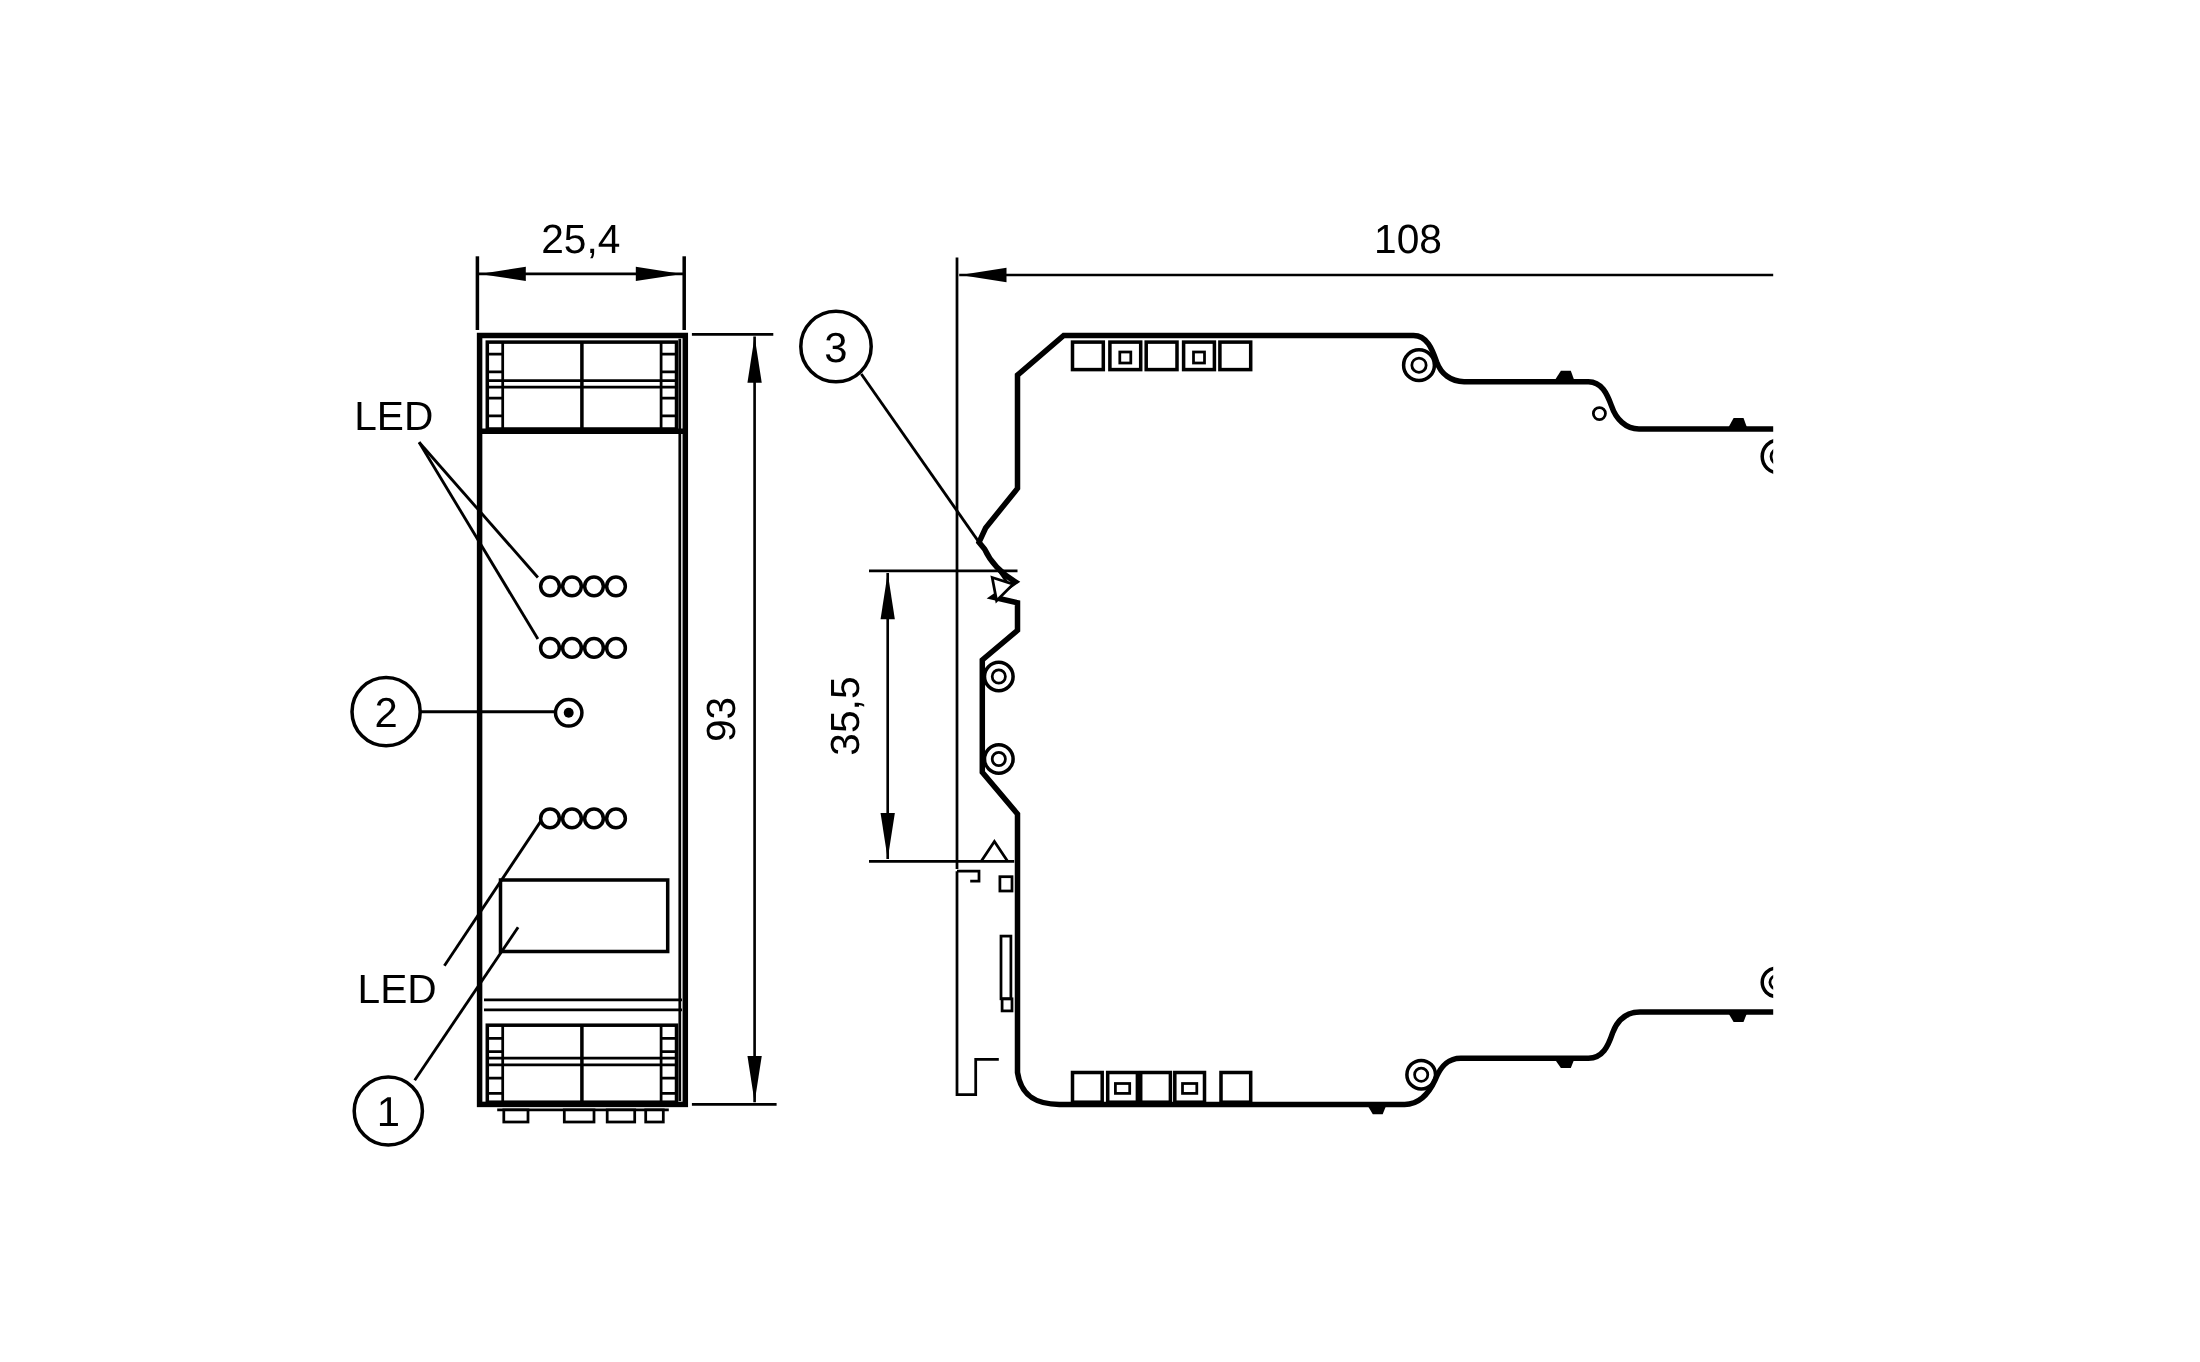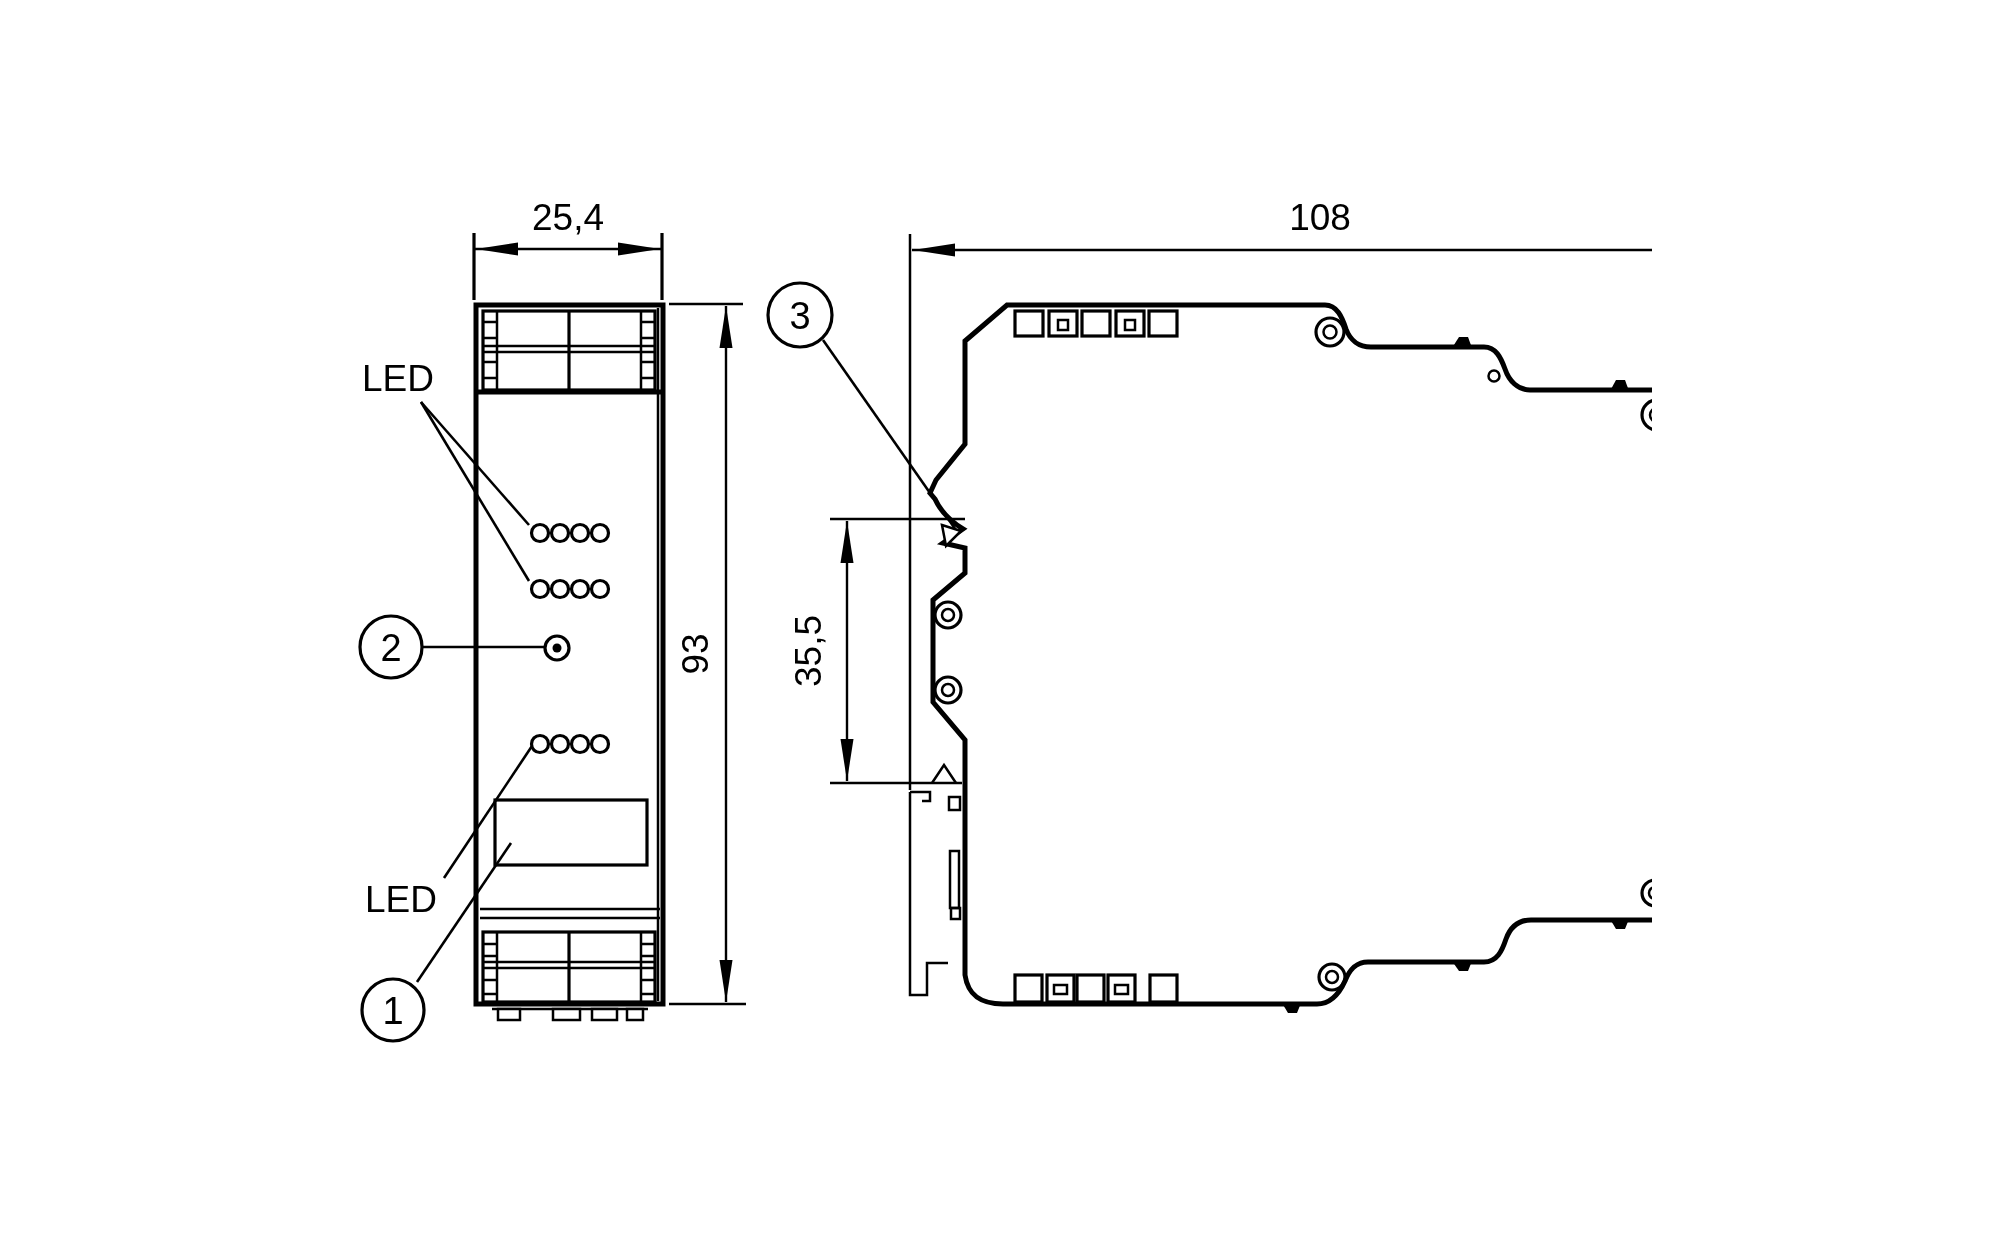--- a/index.html
+++ b/index.html
@@ -1,17 +1,17 @@
 <!DOCTYPE html>
 <html><head>
 <meta charset="utf-8">
 <style>
   html,body{margin:0;padding:0;background:#ffffff;}
   .canvas{position:relative;width:1612px;height:1238px;background:#ffffff;overflow:hidden;
-          font-family:"Liberation Sans", sans-serif;margin-left:40px;}
+          font-family:"Liberation Sans", sans-serif;}
   svg{position:absolute;left:0;top:0;}
   .outline{fill:none;stroke:#000;stroke-width:5;stroke-linejoin:miter;}
   .thin{fill:none;stroke:#000;stroke-width:2.5;}
   .med{fill:none;stroke:#000;stroke-width:3.2;}
   .dimline{fill:none;stroke:#000;stroke-width:2.4;}
   .extline{fill:none;stroke:#000;stroke-width:3.2;}
   .leader{fill:none;stroke:#000;stroke-width:2.6;}
   .arrow{fill:#000;stroke:none;}
   .bump{fill:#000;stroke:none;}
   .whitefill{fill:#ffffff;stroke:#000;stroke-width:2.5;}

